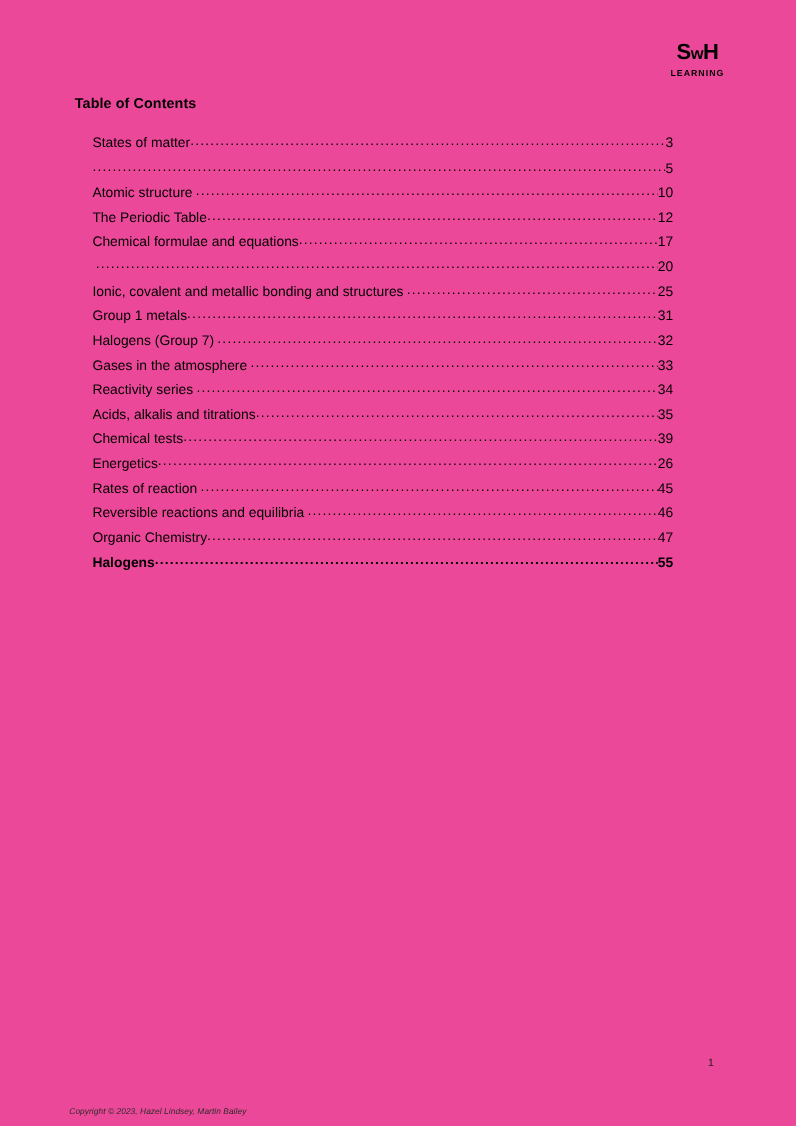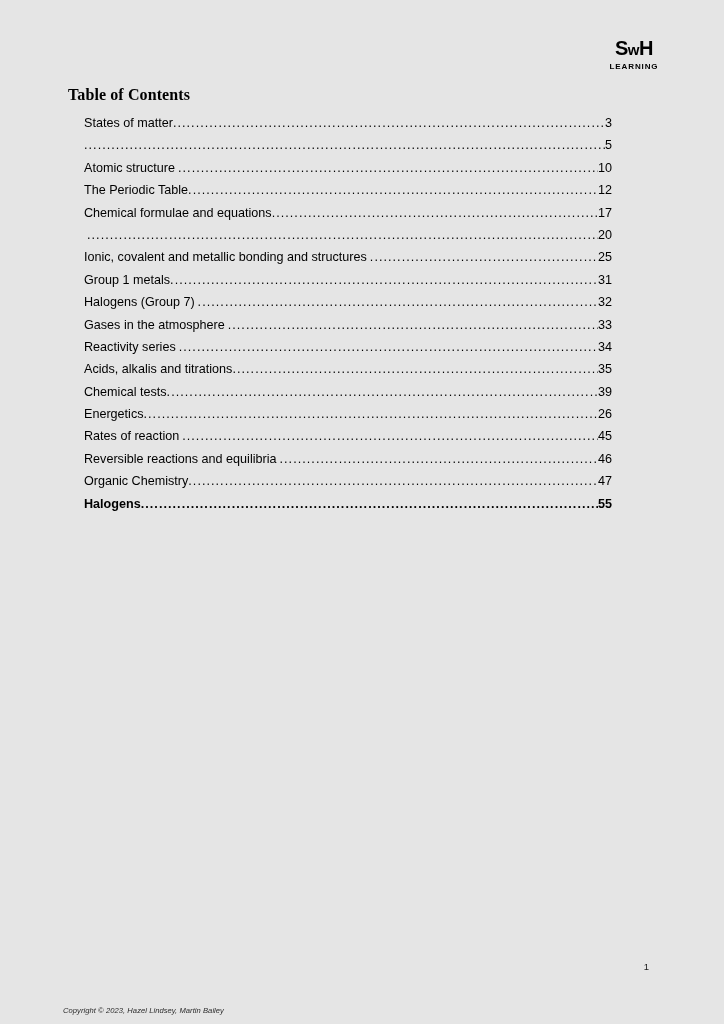--- a/index.html
+++ b/index.html
@@ -4,21 +4,21 @@
 <style>
   html, body {
     margin: 0;
     padding: 0;
     background: #ffffff;
   }
   .page {
     position: relative;
     width: 724px;
     height: 1024px;
-    background: #e5e5e5;
+    background: #ec4899;
     overflow: hidden;
     font-family: "Liberation Sans", sans-serif;
     color: #000000;
     -webkit-font-smoothing: antialiased;
   }
 
   
   .logo {
     position: absolute;
     left: 606px;
@@ -49,36 +49,35 @@
     color: #000000;
     margin-top: 2px;
     line-height: 9px;
   }
 
   
   .toc-heading {
     position: absolute;
     left: 68px;
     top: 86px;
-    font-size: 16px;
+    font-size: 13px;
     font-weight: bold;
     letter-spacing: 0.1px;
-    font-family: Liberation Serif, serif;
   }
 
   
   .toc-list {
     position: absolute;
     left: 84px;
     top: 116px;
     width: 528px;
   }
   .toc-row {
     display: flex;
-    align-items: flex-start;
+    align-items: flex-end;
     font-size: 12.6px;
     line-height: 15px;
     height: 22.4px;
     white-space: nowrap;
   }
   .toc-title {
     flex: 0 0 auto;
   }
   .toc-dots {
     flex: 1 1 auto;

